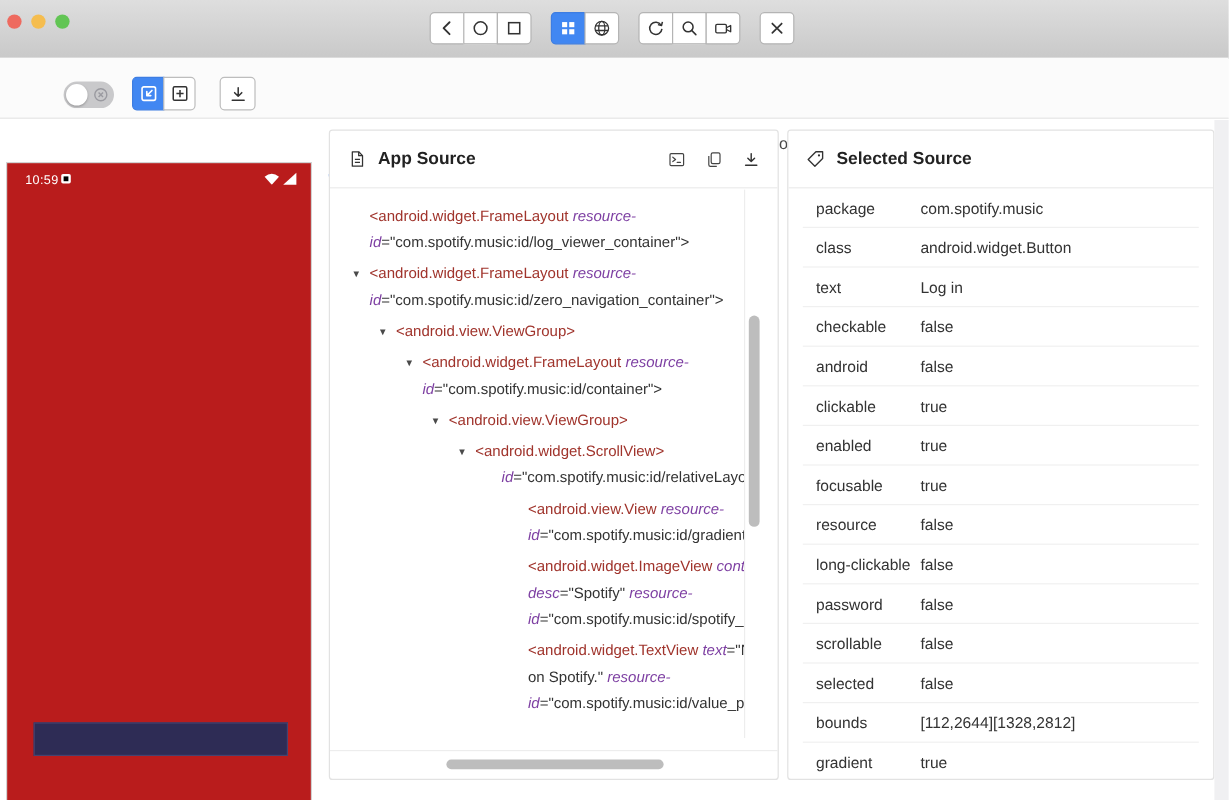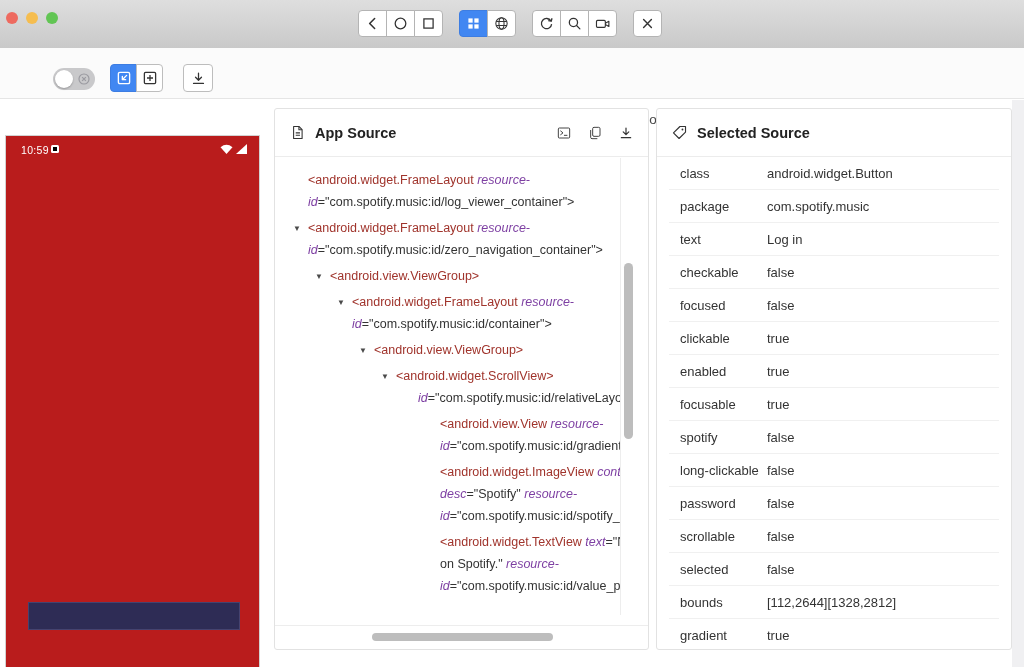--- a/index.html
+++ b/index.html
@@ -301,53 +301,53 @@
     <span class="hd-icon">
         <svg viewBox="0 0 24 24" fill="none" stroke="#333" stroke-width="1.6">
           <path d="M12.6 3.5 H20.5 V11.4 L11.4 20.5 L3.5 12.6 Z" stroke-linejoin="round"></path>
           <circle cx="16.2" cy="7.8" r="1.3" fill="#333" stroke="none"></circle>
         </svg>
       </span>
     <span>Selected Source</span>
   </div>
   <div class="attr-table" id="attr-table">
       <div class="attr-row">
+        <span class="attr-name">package</span>
+        <span class="attr-value">com.spotify.music</span>
+      </div>
+      <div class="attr-row">
         <span class="attr-name">class</span>
         <span class="attr-value">android.widget.Button</span>
       </div>
       <div class="attr-row">
-        <span class="attr-name">package</span>
-        <span class="attr-value">com.spotify.music</span>
-      </div>
-      <div class="attr-row">
         <span class="attr-name">text</span>
         <span class="attr-value">Log in</span>
       </div>
       <div class="attr-row">
         <span class="attr-name">checkable</span>
         <span class="attr-value">false</span>
       </div>
       <div class="attr-row">
-        <span class="attr-name">focused</span>
+        <span class="attr-name">android</span>
         <span class="attr-value">false</span>
       </div>
       <div class="attr-row">
         <span class="attr-name">clickable</span>
         <span class="attr-value">true</span>
       </div>
       <div class="attr-row">
         <span class="attr-name">enabled</span>
         <span class="attr-value">true</span>
       </div>
       <div class="attr-row">
         <span class="attr-name">focusable</span>
         <span class="attr-value">true</span>
       </div>
       <div class="attr-row">
-        <span class="attr-name">spotify</span>
+        <span class="attr-name">resource</span>
         <span class="attr-value">false</span>
       </div>
       <div class="attr-row">
         <span class="attr-name">long-clickable</span>
         <span class="attr-value">false</span>
       </div>
       <div class="attr-row">
         <span class="attr-name">password</span>
         <span class="attr-value">false</span>
       </div>

